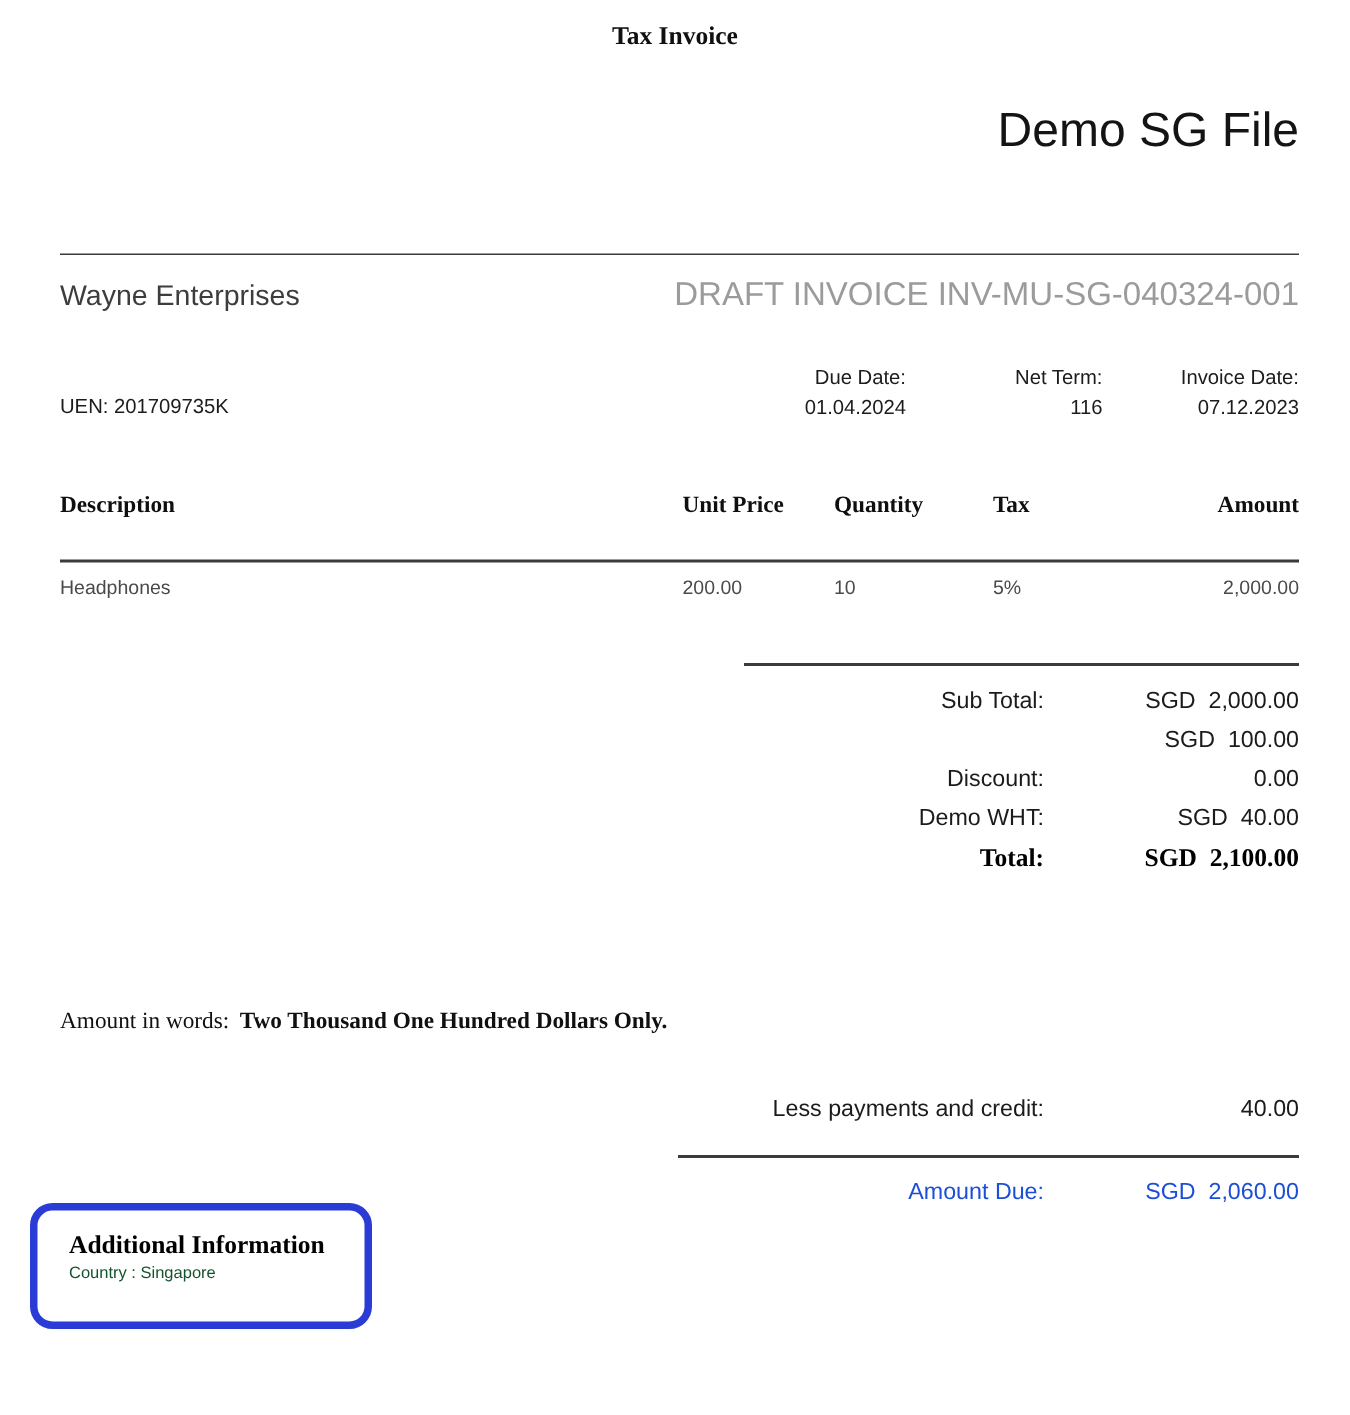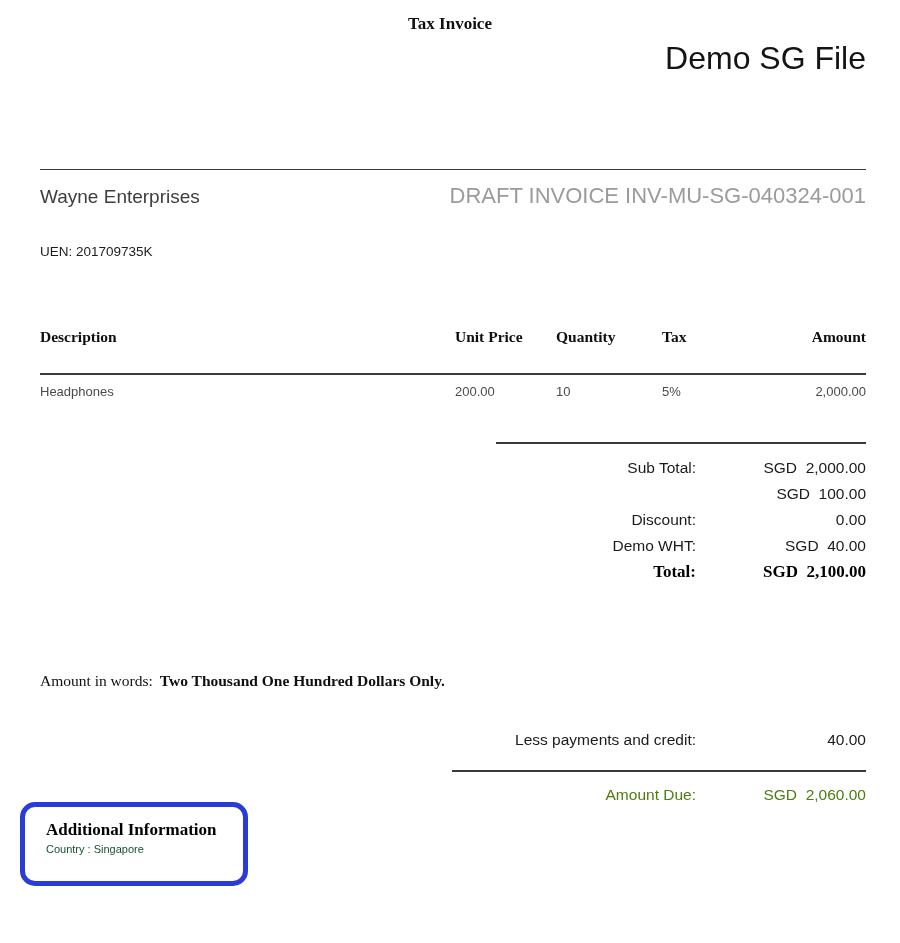--- a/index.html
+++ b/index.html
@@ -6,21 +6,21 @@
   .page {
     position:relative; width:900px; height:943px; background:#ffffff;
     font-family:"Liberation Sans", sans-serif; overflow:hidden;
   }
 
   .doc-type {
     position:absolute; top:14px; left:0; right:0; text-align:center;
     font-family:"Liberation Serif", serif; font-weight:bold; font-size:17px; color:#101010;
   }
   .file-title {
-    position:absolute; top:40px; right:34px; font-size:32px; color:#141414;text-align:center;
+    position:absolute; top:68px; right:34px; font-size:32px; color:#141414;text-align:center;
   }
 
   .rule-top { position:absolute; top:169px; left:40px; right:34px; border-top:1.5px solid #3a3a3a; }
 
   .company-row {
     position:absolute; top:183px; left:40px; right:34px;
     display:flex; justify-content:space-between; align-items:baseline;
   }
   .company-name { font-size:19px; color:#3d3d3d; }
   .draft-no { font-size:22px; color:#9b9b9b; }
@@ -56,21 +56,21 @@
   }
 
   .words {
     position:absolute; top:672px; left:40px;
     font-family:"Liberation Serif", serif; font-size:15.5px; color:#101010;
   }
   .words-value { font-weight:bold; margin-left:7px; }
 
   .less-row { position:absolute; top:731px; right:34px; width:414px; display:flex; height:26px; align-items:flex-start; font-size:15.5px; color:#1b1b1b; }
   .due-rule { position:absolute; top:770px; right:34px; width:414px; border-top:2px solid #3b3b3b; }
-  .due-row  { position:absolute; top:782px; right:34px; width:414px; display:flex; height:26px; align-items:center; font-size:15.5px; color:#4d7c0f; }
+  .due-row  { position:absolute; top:782px; right:34px; width:414px; display:flex; height:26px; align-items:center; font-size:15.5px; color:#1d4ed8; }
 
   .addl-box {
     position:absolute; left:20px; top:802px; width:228px; height:84px; box-sizing:border-box;
     border:5px solid #2b3cd6; border-radius:15px; padding:13px 8px 13px 21px;
   }
   .addl-title { font-family:"Liberation Serif", serif; font-weight:bold; font-size:17px; color:#000; }
   .addl-country { font-size:11px; color:#14532d; margin-top:3px; }
 </style>
 </head>
 <body>
@@ -82,20 +82,34 @@
 
   <div class="rule-top"></div>
 
   <div class="company-row">
     <span class="company-name">Wayne Enterprises</span>
     <span class="draft-no">DRAFT INVOICE INV-MU-SG-040324-001</span>
   </div>
 
   <div class="meta-row">
     <span class="uen">UEN: 201709735K</span>
+    <div class="meta-cols">
+      <div class="meta-col">
+        <div class="meta-label">Due Date:</div>
+        <div class="meta-value">01.04.2024</div>
+      </div>
+      <div class="meta-col">
+        <div class="meta-label">Net Term:</div>
+        <div class="meta-value">116</div>
+      </div>
+      <div class="meta-col">
+        <div class="meta-label">Invoice Date:</div>
+        <div class="meta-value">07.12.2023</div>
+      </div>
+    </div>
   </div>
 
   <div class="items-table">
     <div class="thead">
       <span class="col-desc">Description</span>
       <span class="col-unit">Unit Price</span>
       <span class="col-qty">Quantity</span>
       <span class="col-tax">Tax</span>
       <span class="col-amt">Amount</span>
     </div>

